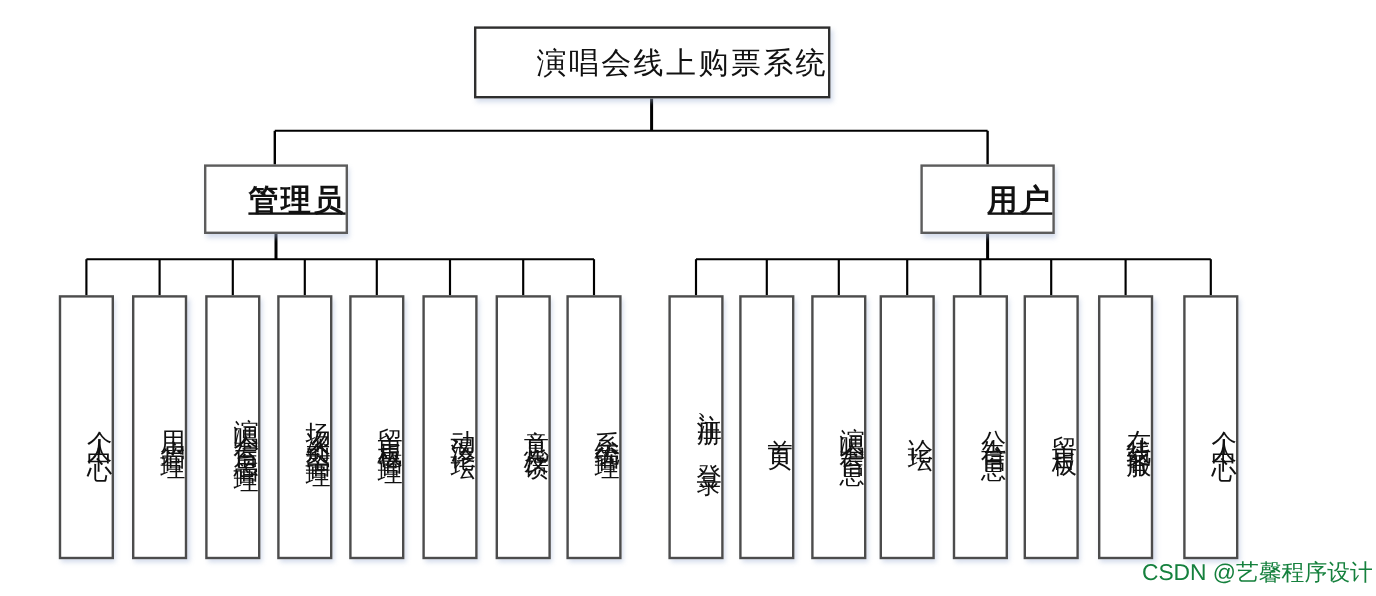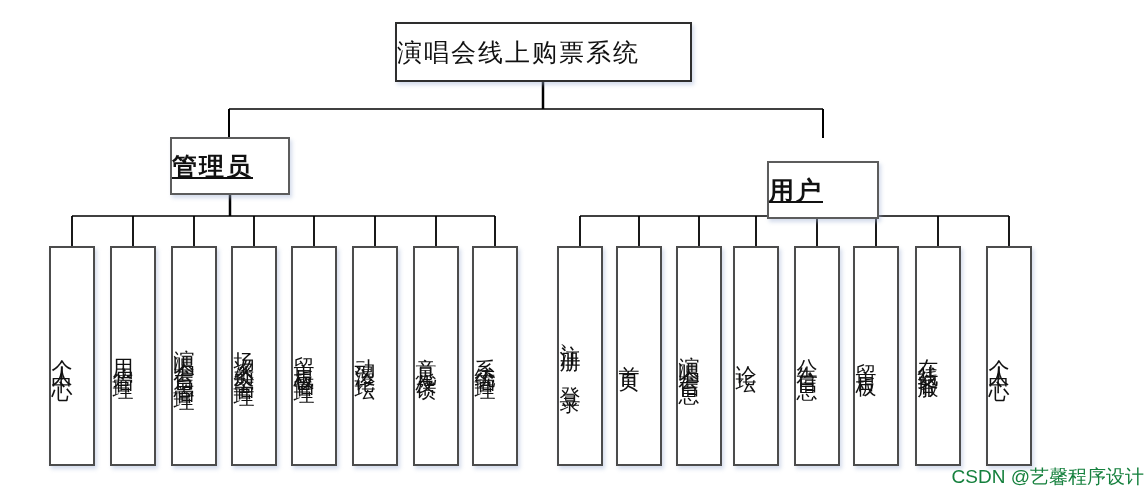--- a/index.html
+++ b/index.html
@@ -15,21 +15,21 @@
   svg.connectors {
     position: absolute;
     left: 0; top: 0;
     width: 1147px; height: 497px;
   }
   .node {
     position: absolute;
     background: #ffffff;
     display: flex;
     align-items: center;
-    justify-content: flex-start;
+    justify-content: flex-end;
     box-sizing: border-box;
   }
   .root-node {
     left: 395px; top: 22px;
     width: 297px; height: 60px;
     border: 2px solid #2e2e2e;
     font-size: 25px;
     letter-spacing: 2px;
     box-shadow: 2px 3px 4px rgba(160,178,212,0.45);
   }
@@ -37,21 +37,21 @@
     top: 137px; height: 58px;
     border: 2px solid #5c5c5c;
     font-family: "Liberation Sans", "DejaVu Sans", sans-serif;
     font-weight: 700;
     font-size: 25px;
     letter-spacing: 2px;
     box-shadow: 2px 3px 4px rgba(160,178,212,0.45);
     text-decoration: underline;
   }
   .branch-admin { left: 170px; width: 120px; }
-  .branch-user  { left: 767px; width: 112px; margin-top: 24px; }
+  .branch-user  { left: 767px; width: 112px; }
   .leaf-node {
     top: 246px;
     width: 46px; height: 220px;
     border: 2px solid #4c4c4c;
     box-shadow: 2px 3px 4px rgba(160,178,212,0.45);
   }
   .leaf-node span {
     writing-mode: vertical-rl;
     text-orientation: upright;
     font-size: 21px;

